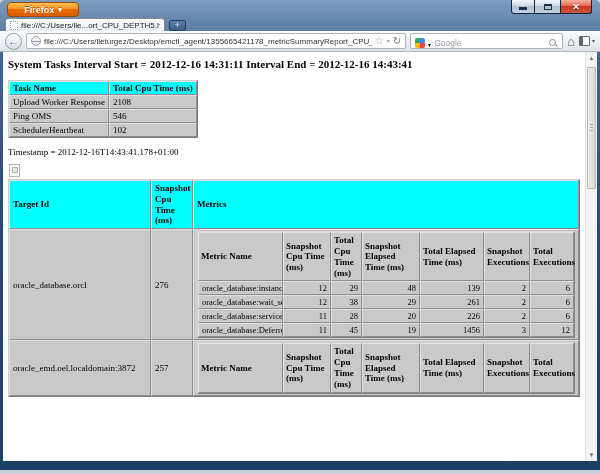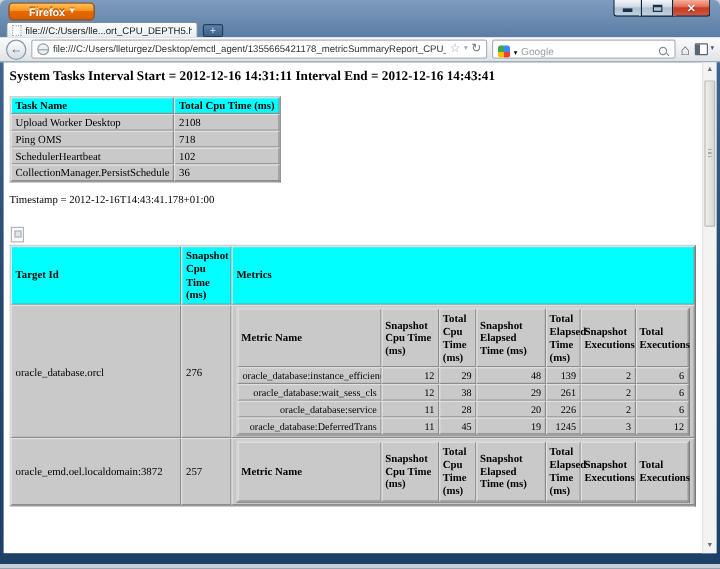--- a/index.html
+++ b/index.html
@@ -75,21 +75,21 @@
   .sb-thumb { position:absolute; left:1px; right:1px; top:15px; height:122px; border:1px solid #b9b9b6; border-radius:1px;
     background:linear-gradient(90deg,#efefed,#d6d6d3); cursor:default; }
   .sb-grip { position:absolute; left:2px; right:2px; top:50%; height:7px; margin-top:-4px;
     background:repeating-linear-gradient(180deg,#a9a9a6 0 1px, transparent 1px 3px); }
 
   .page { position:absolute; top:0; left:0; right:12px; bottom:0; overflow:hidden; padding:4px 0 0 5px;
     font-family:"Liberation Serif", serif; color:#000; }
 
   .sys-heading { font-size:11px; font-weight:bold; margin:2px 0 10px 0; }
   .top-heading { font-size:13px; font-weight:bold; margin:13px 0 9px 0; }
-  .timestamp { font-size:9px; margin:9px 0 18px 0; }
+  .timestamp { font-size:9px; margin:9px 0 7px 0; }
   .broken-img { width:11px; height:13px; border:1px solid #b5b5b5; background:#fcfcfc; position:relative; margin:2px 0 2px 1px; }
   .broken-img::after { content:""; position:absolute; left:2px; top:2px; width:4px; height:4px; border:1px solid #a9b4be; background:#dfe6ec; }
 
   
   table.rpt { border-collapse:separate; border-spacing:0; border:1px outset #cfcfcf; }
   table.rpt th, table.rpt td { border:1px outset #e0e0e0; background:#c9c9c9; font-size:9px; padding:1px 3px; white-space:nowrap; text-align:left; }
   table.rpt th { background:#00ffff; font-weight:bold; }
   table.tasks td:last-child { min-width:74px; }
 
   table.targets { width:572px; table-layout:fixed; }
@@ -97,21 +97,21 @@
   table.targets > thead th:nth-child(1) { width:142px; }
   table.targets > thead th:nth-child(2) { width:42px; }
   table.targets > tbody > tr > td { vertical-align:middle; overflow:hidden; }
   td.metrics-cell { padding:2px; }
 
   table.nested { width:100%; table-layout:fixed; border:1px outset #d6d6d6; border-collapse:separate; border-spacing:0; }
   table.nested th { background:#c9c9c9; white-space:normal; line-height:1.2; font-size:9px; padding:2px 2px; vertical-align:middle; text-align:left; }
   table.nested th:nth-child(2) { width:48px; }
   table.nested th:nth-child(3) { width:31px; }
   table.nested th:nth-child(4) { width:58px; }
-  table.nested th:nth-child(5) { width:29px; }
+  table.nested th:nth-child(5) { width:64px; }
   table.nested th:nth-child(6) { width:46px; }
   table.nested th:nth-child(7) { width:44px; }
   table.nested td { text-align:right; font-size:8.5px; padding:1px 3px; overflow:hidden; }
 </style>
 </head>
 <body>
 
 <div class="window">
 
   <div class="chrome-top">
@@ -167,34 +167,30 @@
 
       <table class="rpt tasks">
         <thead>
             <tr id="tasks-head-row">
               <th>Task Name</th>
               <th>Total Cpu Time (ms)</th>
             </tr>
           </thead>
         <tbody id="tasks-body">
             <tr>
-              <td>Upload Worker Desktop</td>
+              <td>Upload Worker Response</td>
               <td>2108</td>
             </tr>
             <tr>
               <td>Ping OMS</td>
-              <td>718</td>
+              <td>546</td>
             </tr>
             <tr>
               <td>SchedulerHeartbeat</td>
               <td>102</td>
-            </tr>
-            <tr>
-              <td>CollectionManager.PersistSchedule</td>
-              <td>36</td>
             </tr>
           </tbody>
       </table>
 
       <div class="timestamp">Timestamp = 2012-12-16T14:43:41.178+01:00</div>
       <div class="broken-img"></div>
 
 
       <table class="rpt targets">
         <thead>
@@ -247,21 +243,21 @@
                       <td>20</td>
                       <td>226</td>
                       <td>2</td>
                       <td>6</td>
                     </tr>
                     <tr>
                       <td>oracle_database:DeferredTrans</td>
                       <td>11</td>
                       <td>45</td>
                       <td>19</td>
-                      <td>1245</td>
+                      <td>1456</td>
                       <td>3</td>
                       <td>12</td>
                     </tr>
                   </tbody>
                 </table>
               </td>
             </tr>
             <tr>
               <td>oracle_emd.oel.localdomain:3872</td>
               <td>257</td>

